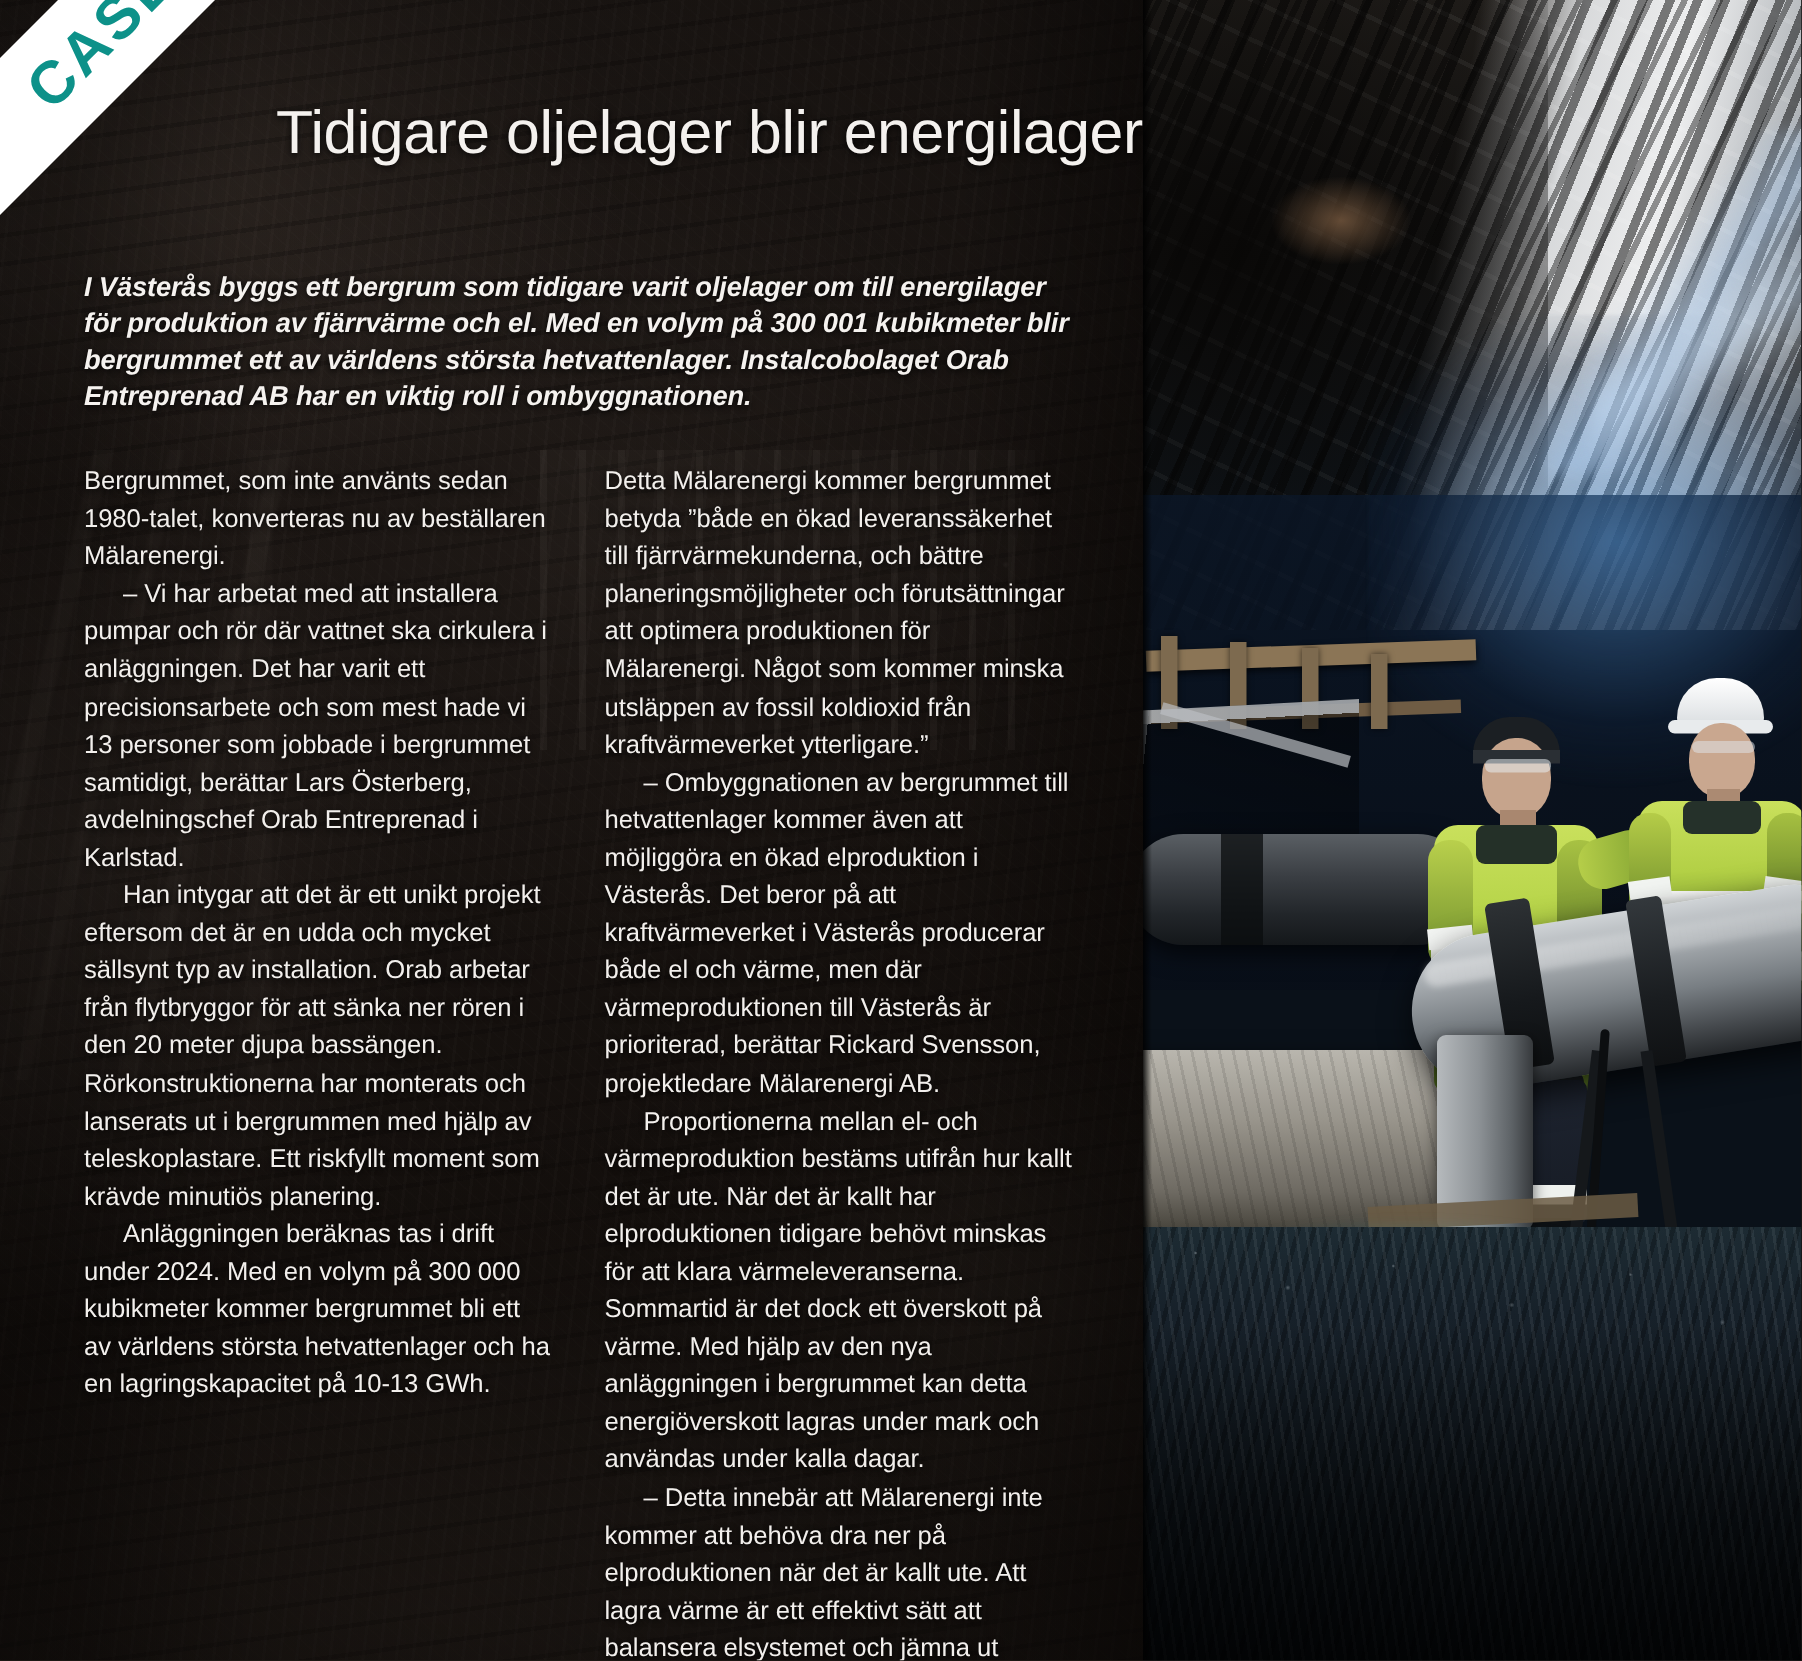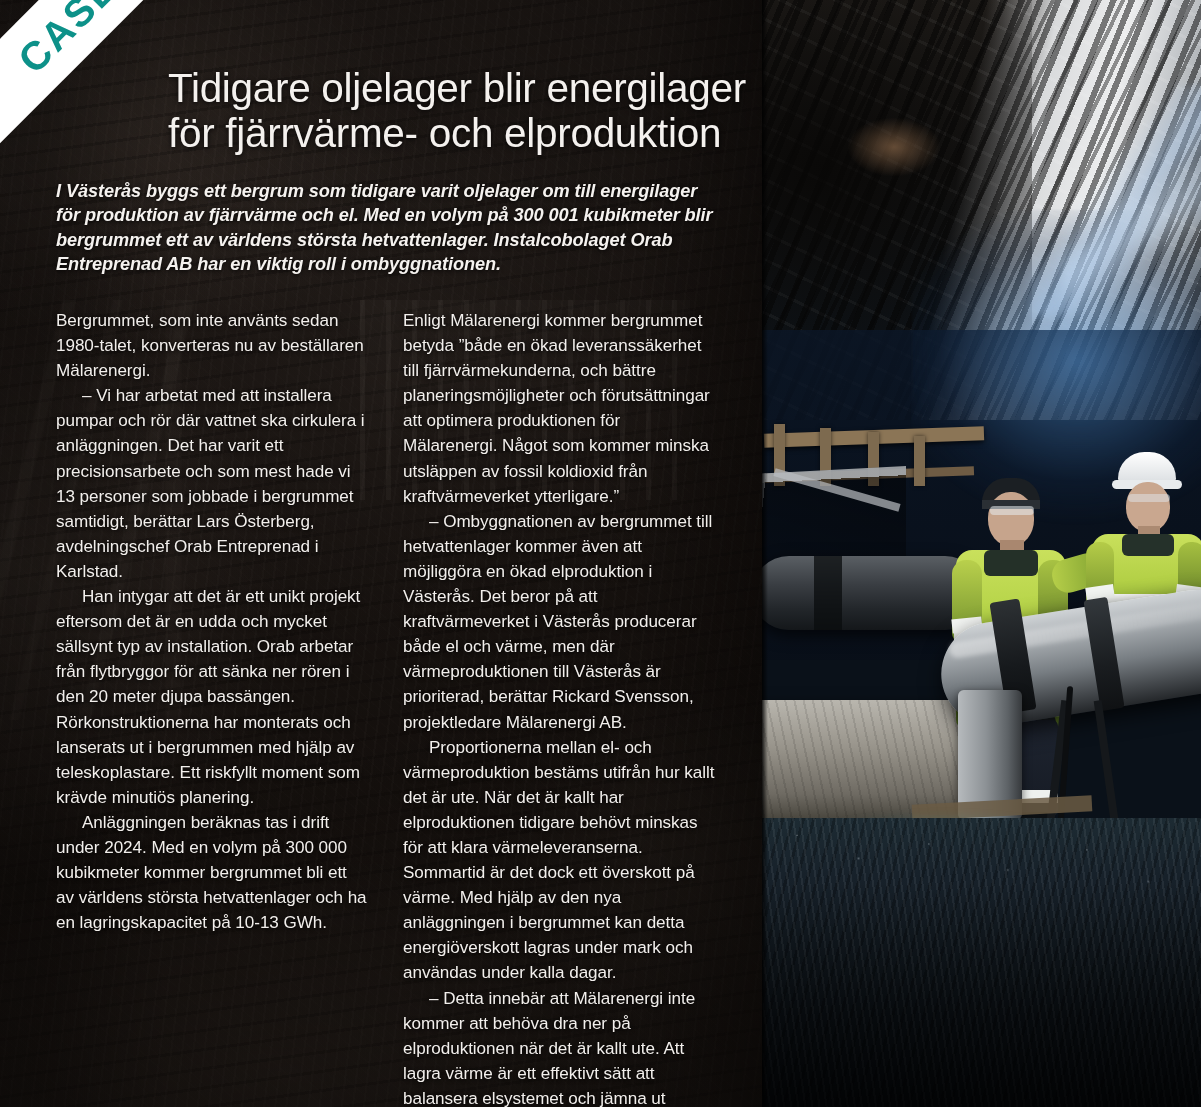--- a/index.html
+++ b/index.html
@@ -106,21 +106,21 @@
   
   .headline{
     position:absolute;left:168px;top:66px;width:540px;
     color:#f4f1ee;
     font-size:40.5px;
     line-height:45px;
     font-weight:300;
     letter-spacing:-0.3px;
     text-shadow:0 1px 5px rgba(0,0,0,.85);
   }
-  .headline .hl-line{display:block;white-space:nowrap;}
+  .headline .hl-line{display:block;white-space:nowrap;margin-left:16px;}
 
   .ingress{
     position:absolute;left:56px;top:179px;width:660px;
     color:#f5f2ef;
     font-size:18.2px;
     line-height:24.3px;
     font-weight:bold;
     font-style:italic;
     letter-spacing:-0.1px;
     text-shadow:0 1px 4px rgba(0,0,0,.9);
@@ -372,35 +372,34 @@
     <div class="bg-tex l1"></div>
     <div class="bg-tex l2"></div>
     <div class="bg-pipes"></div>
     <div class="bg-grid"></div>
     <div class="bg-tex l3"></div>
     <div class="bg-vignette"></div>
     <div class="bg-scrim"></div>
 
     <div class="headline">
       <span class="hl-line">Tidigare oljelager blir energilager</span>
-      <span class="hl-line">för fjärrvärme- och elproduktion</span>
     </div>
 
     <div class="ingress">I Västerås byggs ett bergrum som tidigare varit oljelager om till energilager för produktion av fjärrvärme och el. Med en volym på 300 001 kubikmeter blir bergrummet ett av världens största hetvattenlager. Instalcobolaget Orab Entreprenad AB har en viktig roll i ombyggnationen.</div>
 
     <div class="cols">
       <div class="col">
         <p>Bergrummet, som inte använts sedan 1980-talet, konverteras nu av beställaren Mälarenergi.</p>
         <p class="ind">– Vi har arbetat med att installera pumpar och rör där vattnet ska cirkulera i anläggningen. Det har varit ett precisionsarbete och som mest hade vi 13 personer som jobbade i bergrummet samtidigt, berättar Lars Österberg, avdelningschef Orab Entreprenad i Karlstad.</p>
         <p class="ind">Han intygar att det är ett unikt projekt eftersom det är en udda och mycket sällsynt typ av installation. Orab arbetar från flytbryggor för att sänka ner rören i den 20 meter djupa bassängen. Rörkonstruktionerna har monterats och lanserats ut i bergrummen med hjälp av teleskoplastare. Ett riskfyllt moment som krävde minutiös planering.</p>
         <p class="ind">Anläggningen beräknas tas i drift under 2024. Med en volym på 300 000 kubikmeter kommer bergrummet bli ett av världens största hetvattenlager och ha en lagringskapacitet på 10-13 GWh.</p>
 
       </div>
       <div class="col">
-        <p>Enligt Mälarenergi kommer bergrummet betyda ”både en ökad leveranssäkerhet till fjärrvärmekunderna, och bättre planeringsmöjligheter och förutsättningar att optimera produktionen för Mälarenergi. Något som kommer minska utsläppen av fossil koldioxid från kraftvärmeverket ytterligare.”</p>
+        <p>Detta Mälarenergi kommer bergrummet betyda ”både en ökad leveranssäkerhet till fjärrvärmekunderna, och bättre planeringsmöjligheter och förutsättningar att optimera produktionen för Mälarenergi. Något som kommer minska utsläppen av fossil koldioxid från kraftvärmeverket ytterligare.”</p>
         <p class="ind">– Ombyggnationen av bergrummet till hetvattenlager kommer även att möjliggöra en ökad elproduktion i Västerås. Det beror på att kraftvärmeverket i Västerås producerar både el och värme, men där värmeproduktionen till Västerås är prioriterad, berättar Rickard Svensson, projektledare Mälarenergi AB.</p>
         <p class="ind">Proportionerna mellan el- och värmeproduktion bestäms utifrån hur kallt det är ute. När det är kallt har elproduktionen tidigare behövt minskas för att klara värmeleveranserna. Sommartid är det dock ett överskott på värme. Med hjälp av den nya anläggningen i bergrummet kan detta energiöverskott lagras under mark och användas under kalla dagar.</p>
         <p class="ind">– Detta innebär att Mälarenergi inte kommer att behöva dra ner på elproduktionen när det är kallt ute. Att lagra värme är ett effektivt sätt att balansera elsystemet och jämna ut elmarknaden, säger Rickard Svensson.</p>
       </div>
     </div>
 
     <div class="case-flash">
       <div class="case-band">
         <span class="case-label">CASE</span>
       </div>

